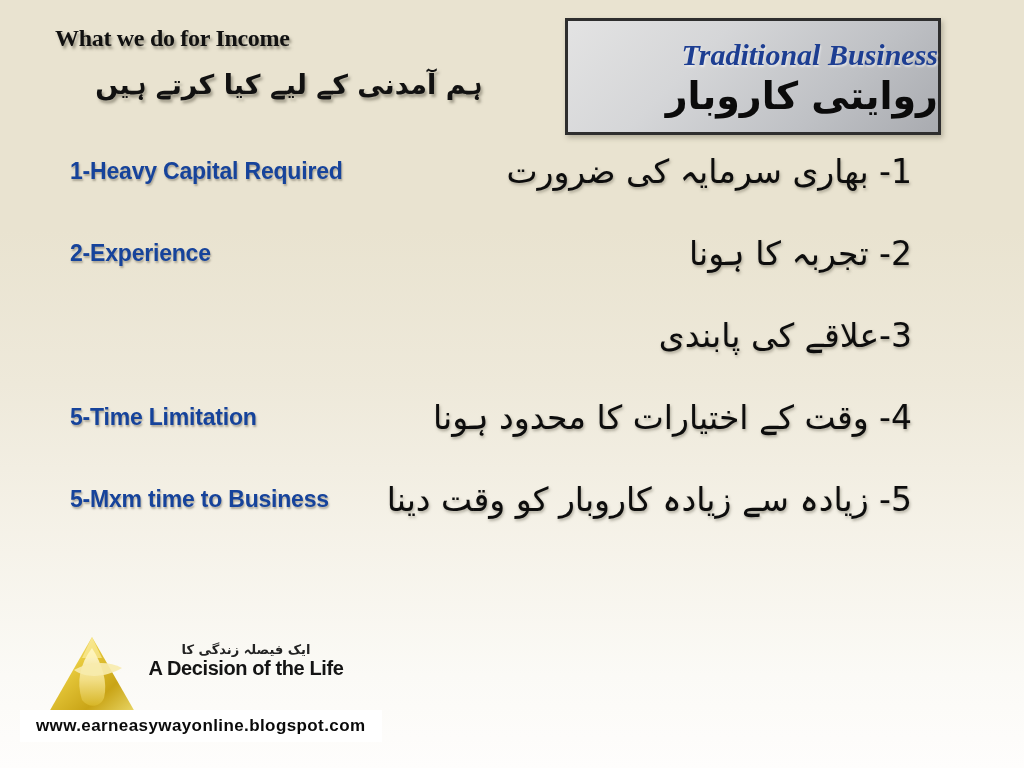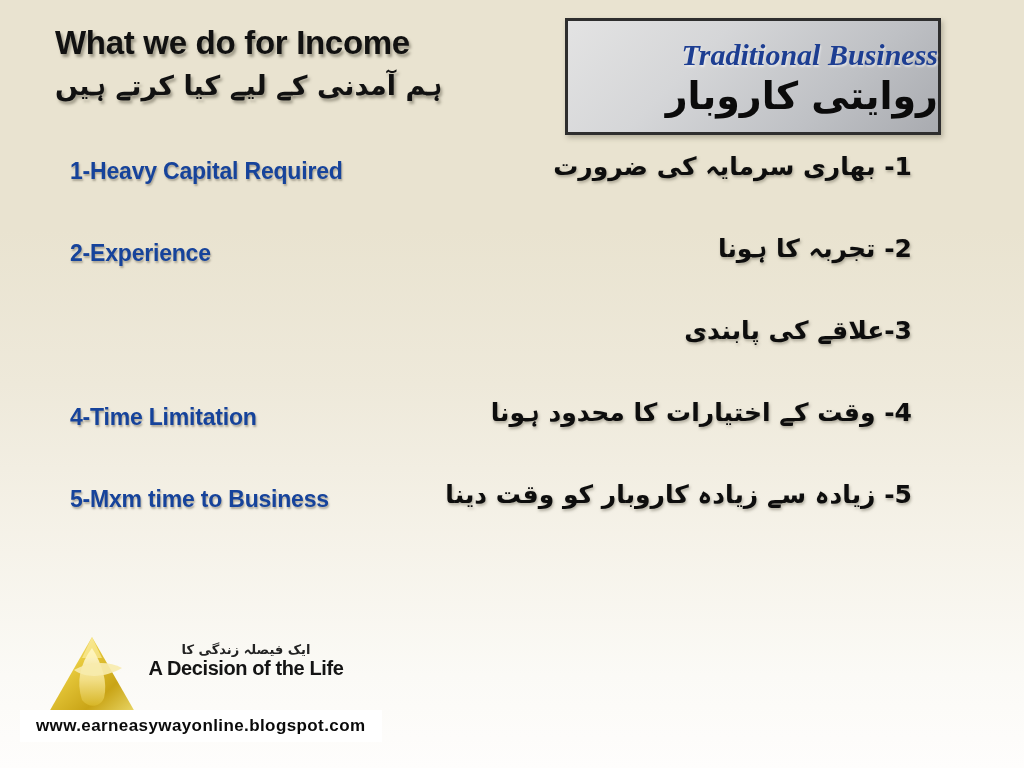--- a/index.html
+++ b/index.html
@@ -28,38 +28,38 @@
   }
 
   
   #left-heading {
     position: absolute;
     left: 55px;
     top: 26px;
     width: 470px;
   }
   #heading-en {
-    font-family: Liberation Sans, sans-serif;
-    font-size: 33px;
+    font-family: Liberation Serif, serif;
+    font-size: 24px;
     font-weight: bold;
     color: #111111;
     letter-spacing: -0.3px;
     text-shadow: 2px 3px 3px rgba(90,85,70,0.55);
     line-height: 1.05;
     white-space: nowrap;
   }
   #heading-ur {
     direction: rtl;
-    text-align: left;
+    text-align: center;
     font-family: "DejaVu Sans", sans-serif;
     font-size: 27px;
     font-weight: bold;
     color: #111111;
     text-shadow: 2px 3px 3px rgba(90,85,70,0.5);
-    margin-top: 9px;
+    margin-top: 18px;
     padding-right: 2px;
     white-space: nowrap;
   }
 
   
   #title-box {
     position: absolute;
     left: 565px;
     top: 18px;
     width: 376px;
@@ -120,22 +120,22 @@
     text-shadow: 1px 2px 2px rgba(120,115,100,0.55);
     white-space: nowrap;
   }
   .row-ur {
     position: absolute;
     right: 68px;
     top: 0px;
     direction: rtl;
     text-align: right;
     font-family: "DejaVu Sans", sans-serif;
-    font-size: 25px;
-    font-weight: bold;
+    font-size: 33px;
+    font-weight: normal;
     color: #0d0d0d;
     text-shadow: 1px 2px 3px rgba(110,105,90,0.5);
     white-space: nowrap;
   }
   .row-ur.serif-num {
     font-family: "DejaVu Sans", sans-serif;
   }
 
   
   #logo-block {
@@ -225,21 +225,21 @@
     <div class="row">
       <div class="row-en">2-Experience</div>
       <div class="row-ur">2- تجربہ کا ہونا</div>
     </div>
 
     <div class="row">
       <div class="row-ur">3-علاقے کی  پابندی</div>
     </div>
 
     <div class="row">
-      <div class="row-en">4-Time Limitation</div>
+      <div class="row-en">5-Time Limitation</div>
       <div class="row-ur">4- وقت کے  اختیارات کا محدود ہونا</div>
     </div>
 
     <div class="row">
       <div class="row-en">5-Mxm time to Business</div>
       <div class="row-ur">5- زیادہ سے زیادہ کاروبار کو وقت دینا</div>
     </div>
 
 
   </div>

